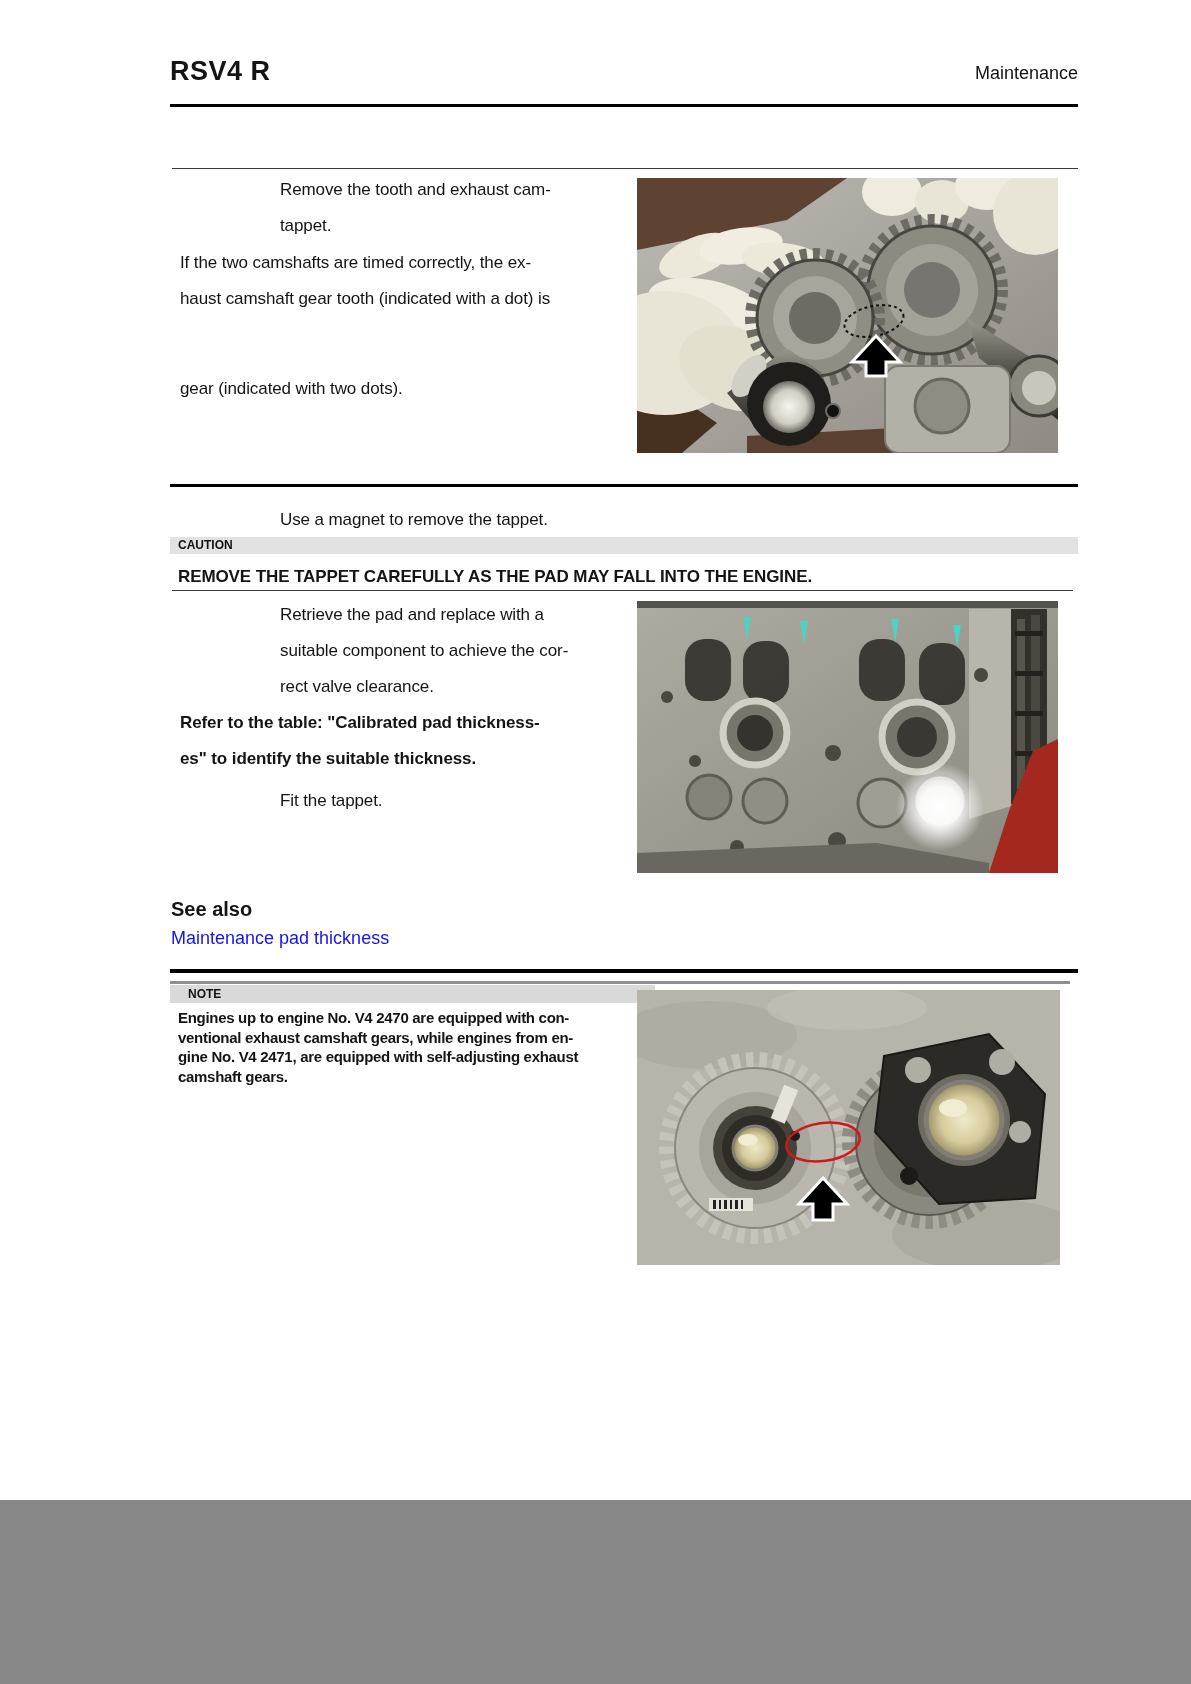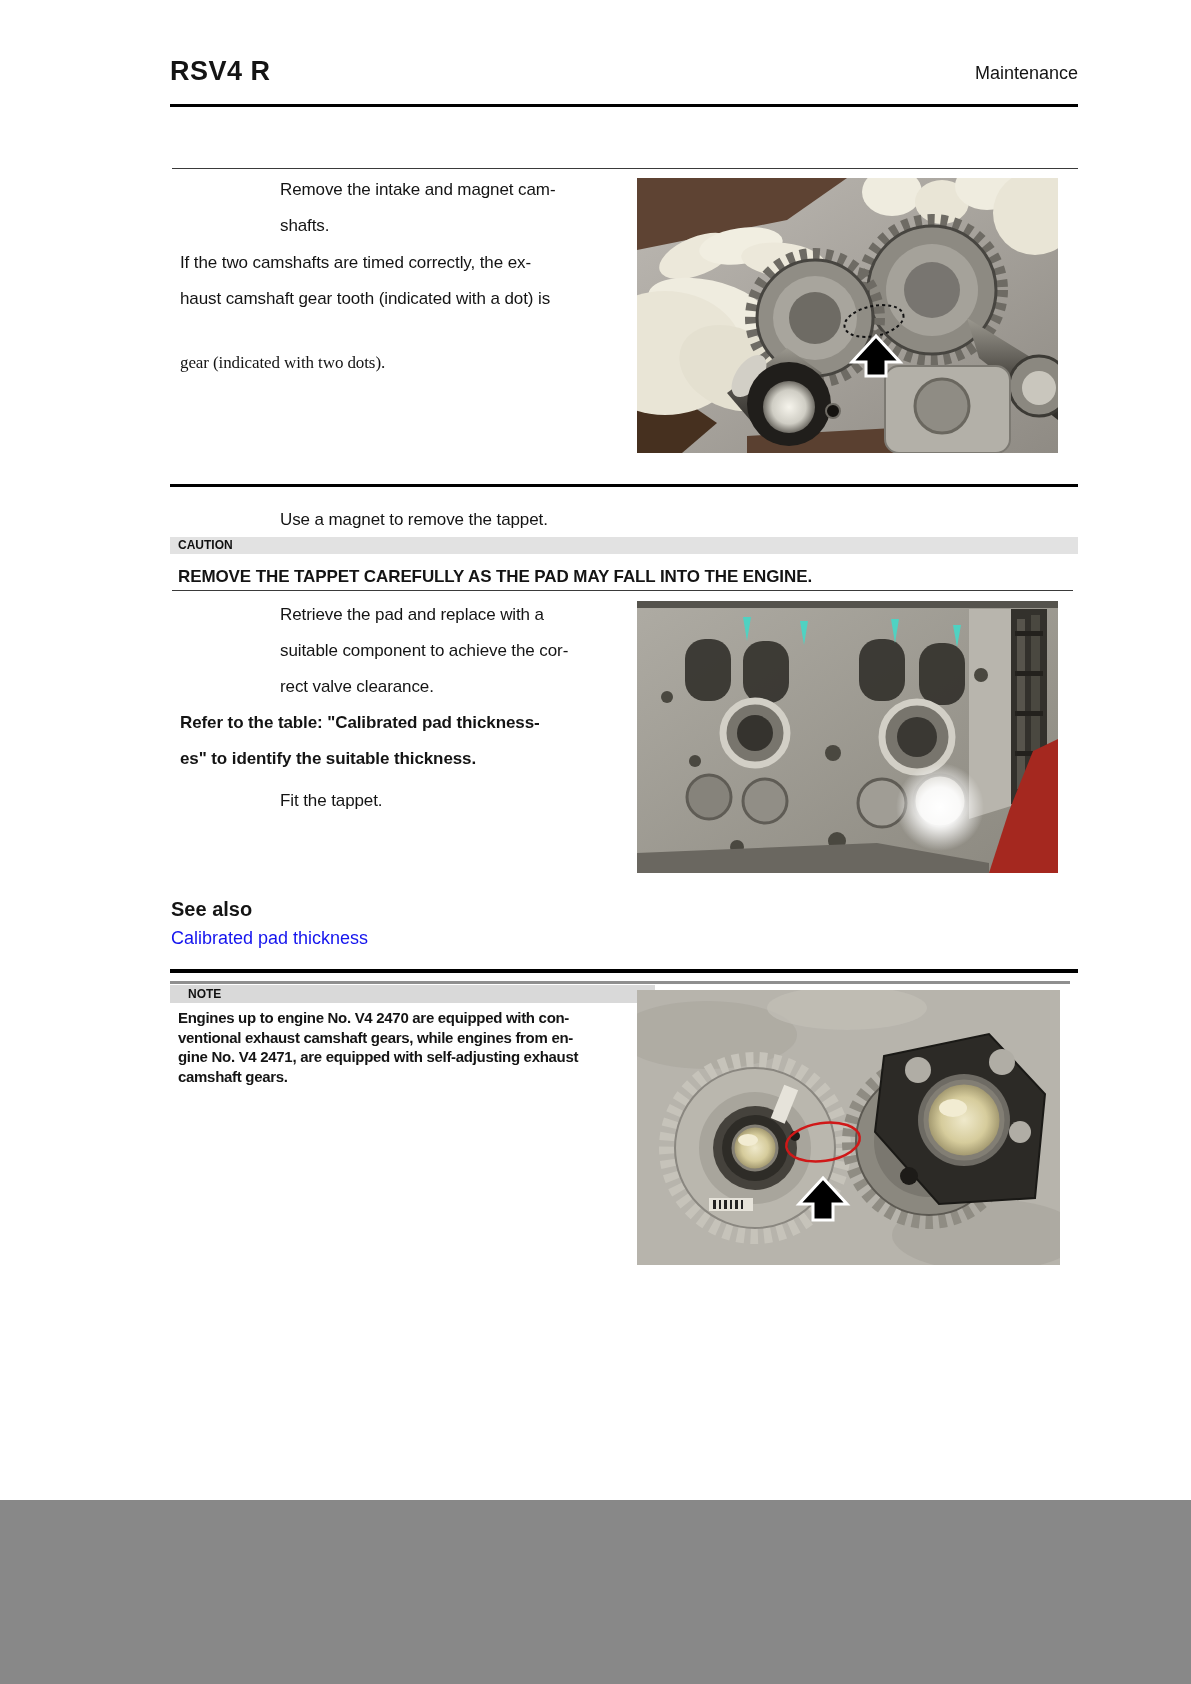--- a/index.html
+++ b/index.html
@@ -28,25 +28,25 @@
 <body>
 
 <div class="page">
 
   <div class="hdr-title">RSV4 R</div>
   <div class="hdr-section">Maintenance</div>
   <div class="rule" style="left:170px;top:104px;width:908px;height:3px;"></div>
 
   <div class="rule-thin" style="left:172px;top:168px;width:906px;"></div>
 
-  <div class="ln ind" style="top:177px;">Remove the intake and magnet cam-</div>
-  <div class="ln ind" style="top:213px;">shafts.</div>
+  <div class="ln ind" style="top:177px;">Remove the tooth and exhaust cam-</div>
+  <div class="ln ind" style="top:213px;">tappet.</div>
   <div class="ln flush" style="top:286px;">haust camshaft gear tooth (indicated with a dot) is</div>
   <div class="ln flush" style="top:250px;">If the two camshafts are timed correctly, the ex-</div>
-  <div class="ln flush" style="top:350px;font-family:Liberation Serif, serif;">gear (indicated with two dots).</div>
+  <div class="ln flush" style="top:376px;">gear (indicated with two dots).</div>
 
   <div class="photo" style="left:637px;top:178px;width:421px;height:275px;">
     <svg width="421" height="275" viewBox="0 0 421 275">
       <defs>
         <linearGradient id="p1bg" x1="0" y1="0" x2="1" y2="1">
           <stop offset="0" stop-color="#bdb9b3"></stop>
             <stop offset="1" stop-color="#8f8b84"></stop>
         </linearGradient>
         <radialGradient id="p1chrome">
           <stop offset="0" stop-color="#f6f4ec"></stop>
@@ -180,21 +180,21 @@
         <polygon points="254,18 262,18 258,42"></polygon>
         <polygon points="316,24 324,24 320,46"></polygon>
       </g>
       <polygon points="396,150 421,138 421,272 352,272 372,210" fill="#a5281f"></polygon>
       <polygon points="0,252 240,242 352,262 352,272 0,272" fill="#6a6760"></polygon>
       <circle cx="303" cy="206" r="44" fill="url(#p2flare)"></circle>
     </svg>
   </div>
 
   <div class="see-also">See also</div>
-  <div class="see-link">Calibrated pad thickness</div>
+  <div class="see-link">Maintenance pad thickness</div>
 
   <div class="rule" style="left:170px;top:969px;width:908px;height:4px;"></div>
   <div class="abs" style="left:170px;top:981px;width:900px;height:3px;background:#8f8f8f;"></div>
   <div class="bar bar-label" style="left:170px;top:985px;width:467px;height:18px;line-height:18px;background:#d9d9d9;padding-left:18px;">NOTE</div>
 
   <div class="note-ln" style="top:1008px;">Engines up to engine No. V4 2470 are equipped with con-</div>
   <div class="note-ln" style="top:1028px;">ventional exhaust camshaft gears, while engines from en-</div>
   <div class="note-ln" style="top:1047px;">gine No. V4 2471, are equipped with self-adjusting exhaust</div>
   <div class="note-ln" style="top:1067px;">camshaft gears.</div>
 

